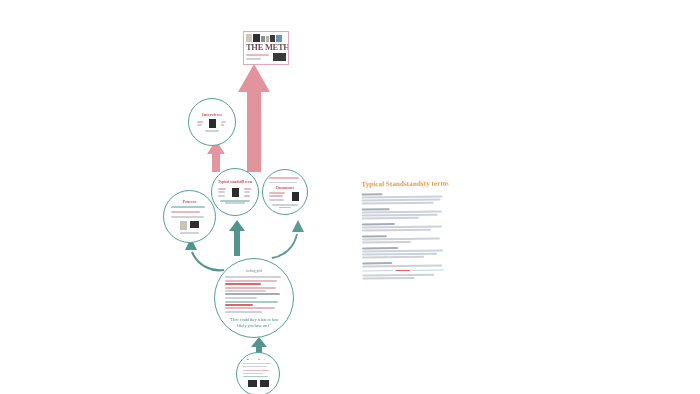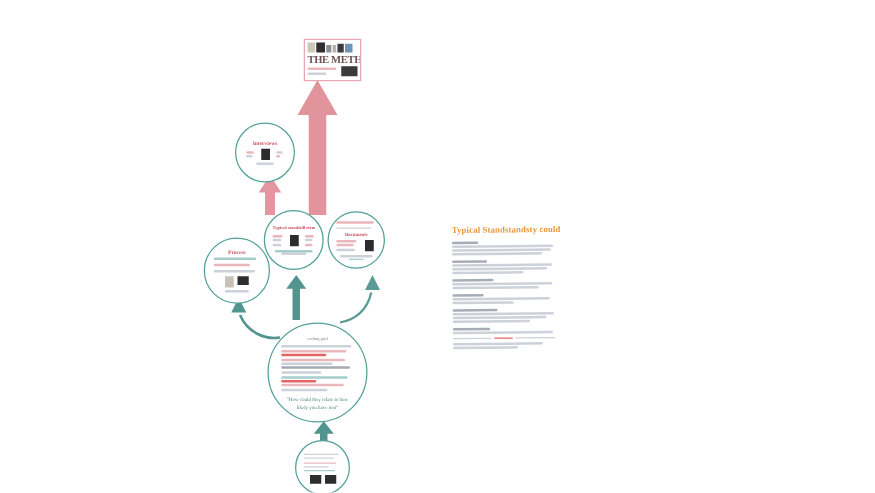--- a/index.html
+++ b/index.html
@@ -357,21 +357,21 @@
       <div class="tline" style="width:66%"></div>
       <div class="tline teal" style="width:84%"></div>
       <div class="thumbrow">
         <div class="thumb"></div>
         <div class="thumb"></div>
       </div>
     </div>
   </div>
 
   <div id="doc-panel">
-    <div id="doc-title">Typical Standstandsty could</div>
+    <div id="doc-title">Typical Standstandsty terms</div>
 
     <div class="doc-para">
       <div class="doc-label"></div>
       <div class="tline" style="width:99%"></div>
       <div class="tline" style="width:96%"></div>
       <div class="tline" style="width:88%"></div>
     </div>
 
     <div class="doc-para">
       <div class="doc-label" style="width:34%"></div>

